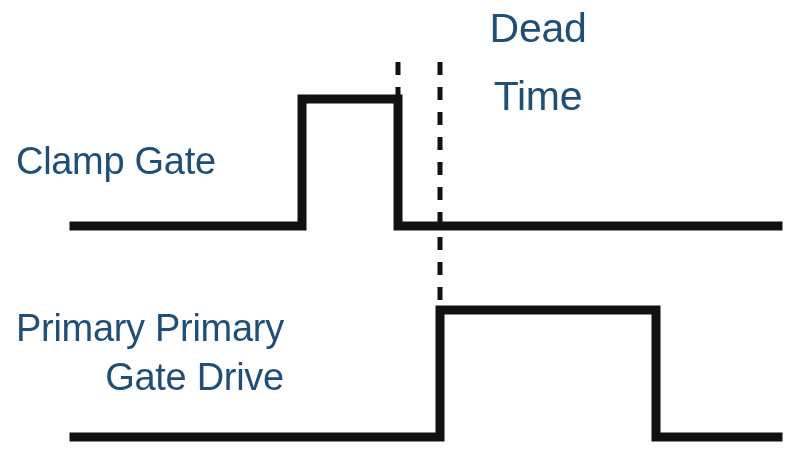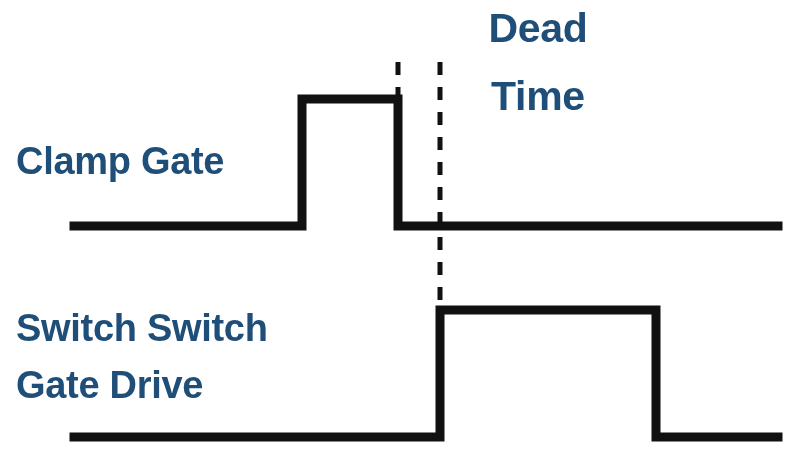--- a/index.html
+++ b/index.html
@@ -12,21 +12,21 @@
     position: relative;
     width: 800px;
     height: 456px;
     background: #ffffff;
     overflow: hidden;
     font-family: "Liberation Sans", sans-serif;
   }
   .label {
     position: absolute;
     color: #1F4E79;
-    font-weight: bold;
+    font-weight: normal;
     font-family: "Liberation Sans", sans-serif;
     white-space: nowrap;
     line-height: 1.0;
     letter-spacing: -0.3px;
   }
   .label-clamp {
     left: 16px;
     top: 98px;
     font-size: 38px;
     margin-top: 44px;
@@ -35,21 +35,22 @@
     display: block;
     margin-top: 21px;
   }
   .label-primary {
     left: 16px;
     top: 309px;
     font-size: 38px;
   }
   .label-primary .ln2 {
     display: block;
-    margin-top: 19px;
+    margin-top: 11px;
+    text-align: right;
   }
   .label-dead {
     left: 484px;
     top: 8px;
     font-size: 41px;
     text-align: center;
     width: 108px;
   }
   .label-dead .ln2 {
     display: block;
@@ -79,21 +80,21 @@
 
     <line x1="440" y1="62" x2="440" y2="310" stroke="#111111" stroke-width="5" stroke-dasharray="13 12"></line>
 
   </svg>
 
   <div class="label label-clamp">
     <span class="ln1">Clamp Gate</span>
   </div>
 
   <div class="label label-primary">
-    <span class="ln1">Switch Switch</span>
+    <span class="ln1">Primary Primary</span>
     <span class="ln2">Gate Drive</span>
   </div>
 
   <div class="label label-dead">
     <span class="ln1">Dead</span>
     <span class="ln2">Time</span>
   </div>
 
 </div>
 

